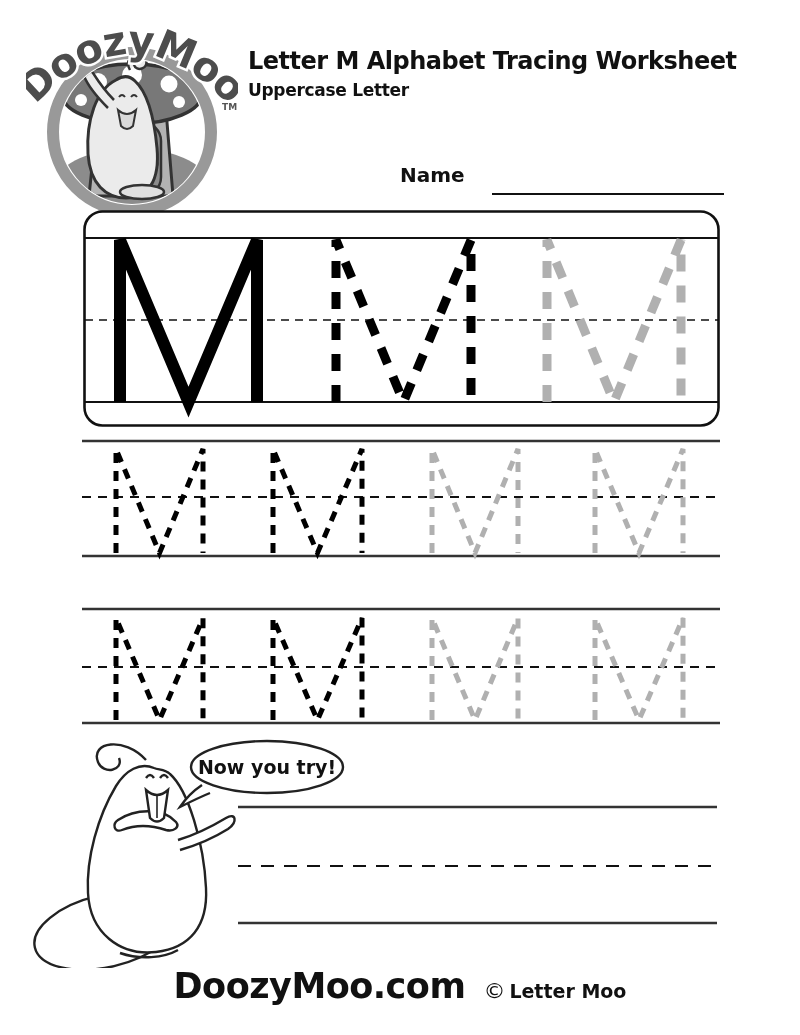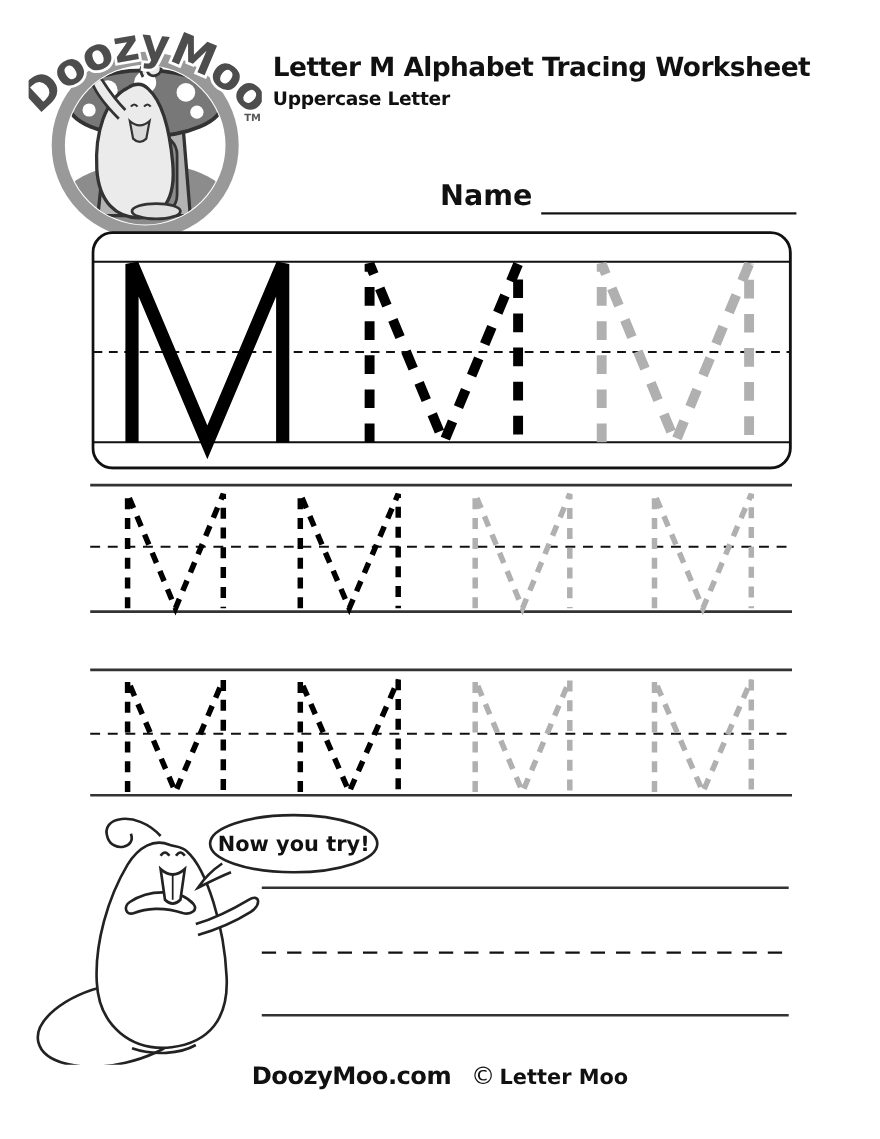--- a/index.html
+++ b/index.html
@@ -7,34 +7,34 @@
   .page { position:relative; width:800px; height:1035px; background:#fff; overflow:hidden; }
 
   
   .logo-wrap { position:absolute; left:26px; top:18px; width:212px; height:196px; }
   .title-block { position:absolute; left:248px; top:46px; width:520px; }
   .title { font-size:24px; font-weight:bold; color:#111; letter-spacing:-0.5px; line-height:1.25; }
   .subtitle { font-size:17px; font-weight:600; color:#111; letter-spacing:-0.3px; margin-top:4px; }
 
   
   .name-row { position:absolute; left:400px; top:163px; width:330px; height:36px; }
-  .name-label { font-size:26px; font-weight:600; color:#111; }
+  .name-label { font-size:20px; font-weight:600; color:#111; }
   .name-line { position:absolute; left:92px; top:30px; width:232px; border-bottom:2px solid #111; }
 
   
   .guide-box-svg { position:absolute; left:83px; top:210px; }
   .row-svg1 { position:absolute; left:80px; top:436px; }
   .row-svg2 { position:absolute; left:80px; top:604px; }
   .bottom-lines-svg { position:absolute; left:237px; top:800px; }
   .mascot-svg { position:absolute; left:28px; top:738px; }
   .bubble-svg { position:absolute; left:172px; top:733px; }
 
   
   .footer { position:absolute; left:0; top:966px; width:800px; display:flex; justify-content:center; align-items:baseline; gap:18px; }
-  .footer-site { font-size:22px; font-weight:bold; color:#111; letter-spacing:-0.5px; }
+  .footer-site { font-size:35px; font-weight:bold; color:#111; letter-spacing:-0.5px; }
   .footer-copy { font-size:19px; font-weight:600; color:#111; display:flex; align-items:center; gap:4px; }
   .copy-symbol { font-size:22px; font-weight:400; }
 </style>
 </head>
 <body>
 
 <div class="page">
 
   <svg class="logo-wrap" viewBox="0 0 212 196">
     <defs>

